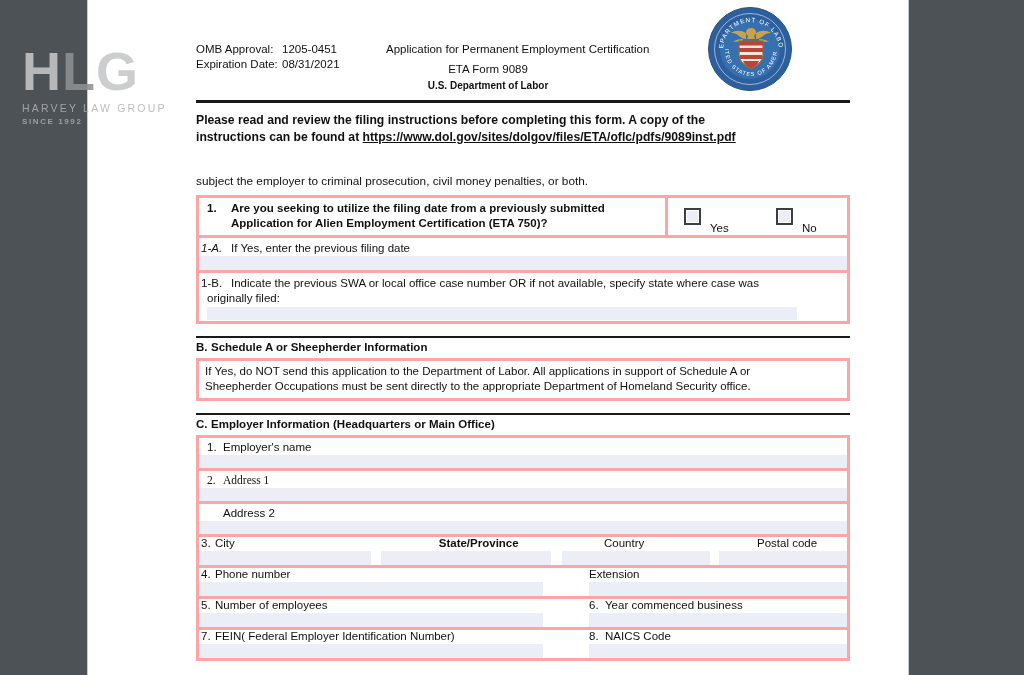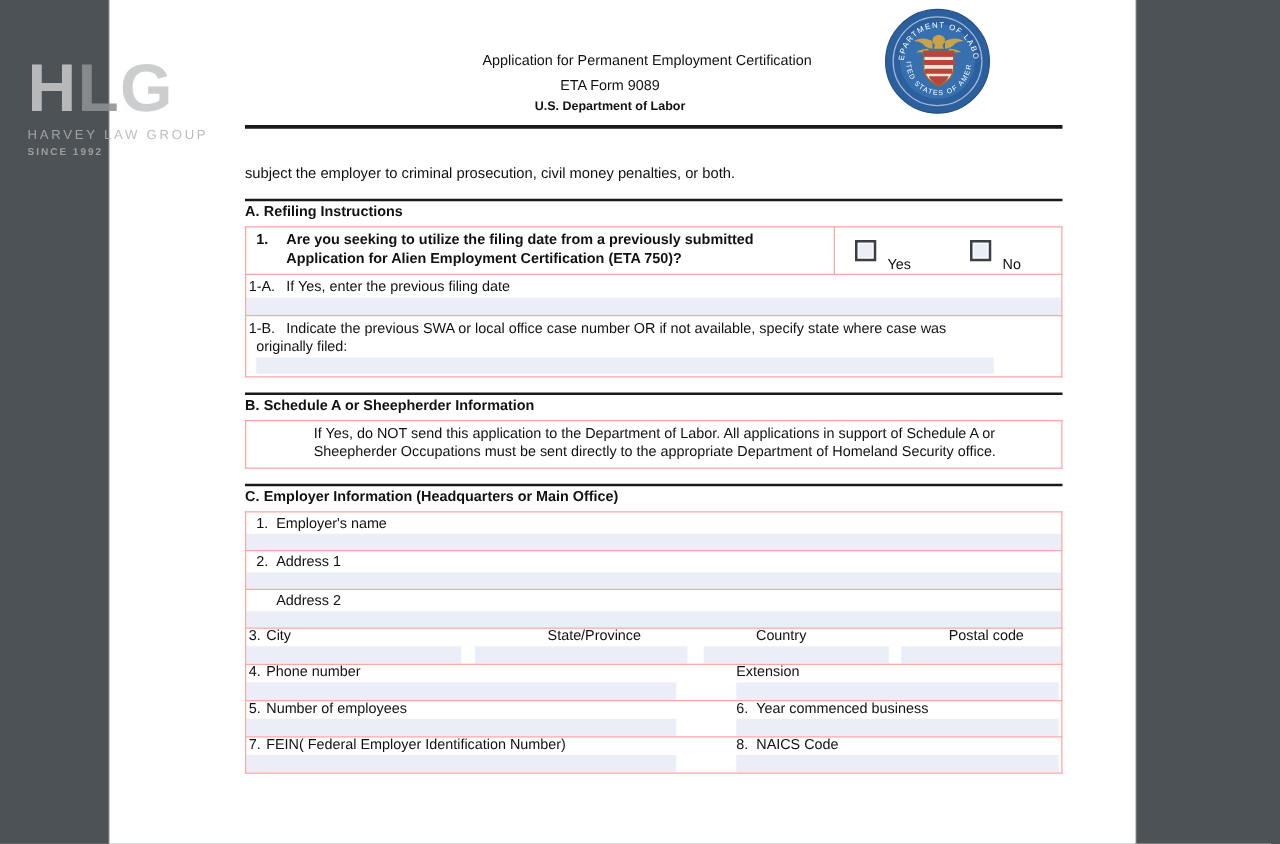--- a/index.html
+++ b/index.html
@@ -117,21 +117,21 @@
   .sect .ltr { display:inline-block; width:15px; }
 
   
   .tbl {
     margin:5px 18px 0 18px;
     border:1.5px solid #6b6e70;
     border-collapse:collapse;
     width:calc(100% - 36px);
   }
   .tbl td {
-    border:1px solid #fca5a5;
+    border:3px solid #fca5a5;
     padding:0;
     vertical-align:top;
   }
   .cell { position:relative; padding:3px 0 0 6px; font-size:11.5px; color:#111; }
   .cell .num { display:inline-block; }
   .q { font-weight:700; }
   .ln { display:block; line-height:15px; }
 
   
   .fill {
@@ -181,20 +181,22 @@
 </style>
 </head>
 <body>
 
 <div id="left-gutter"></div>
 
 <div id="page">
   <div id="page-inner">
 
     <div class="hdr">
+      <div class="hdr-omb"><span class="lbl">OMB Approval:</span><span>1205-0451</span>
+<span class="lbl">Expiration Date:</span><span>08/31/2021</span></div>
 
       <div class="hdr-title1">Application for Permanent Employment Certification</div>
       <div class="hdr-title2">ETA Form 9089</div>
       <div class="hdr-title3">U.S. Department of Labor</div>
 
       <div class="seal">
         <div class="ring"></div>
         <div class="inner"></div>
         <svg width="84" height="84" viewBox="0 0 84 84">
           <defs>
@@ -220,29 +222,30 @@
           <rect x="30" y="33" width="24" height="4.5" fill="#b8443a"></rect>
           <rect x="30" y="40" width="24" height="4" fill="#b8443a"></rect>
           <rect x="31" y="47" width="22" height="4" fill="#b8443a"></rect>
           <path d="M34,53 L50,53 C49,56 46,58.5 42,60.5 C38,58.5 35,56 34,53 Z" fill="#b8443a"></path>
         </svg>
       </div>
     </div>
 
     <div class="rule-thick"></div>
 
+    <div class="intro-bold">
+      <span>Please read and review the filing instructions before completing this form.  A copy of the</span><br>
+      <span>instructions can be found at </span><a href="#">https://www.dol.gov/sites/dolgov/files/ETA/oflc/pdfs/9089inst.pdf</a>
+    </div>
 
     <div class="intro-plain">
       <br>
       <span>subject the employer to criminal prosecution, civil money penalties, or both.</span>
     </div>
 
-    <div class="sect">
-      <span class="ltr">A.</span><span>Refiling Instructions</span>
-    </div>
 
     <table class="tbl">
       <tbody>
           <tr>
         <td>
           <div class="cell q" style="padding-bottom:4px;">
             <span class="ln" style="padding-left:2px;"><span class="num" style="width:24px;display:inline-block;">1.</span><span>Are you seeking to utilize the filing date from a previously submitted</span></span>
             <span class="ln" style="padding-left:26px;">Application for Alien Employment Certification (ETA 750)?</span>
           </div>
         </td>
@@ -255,21 +258,21 @@
             <div class="yn-grp second">
               <span class="cb3d"></span>
               <span class="yn-lbl">No</span>
             </div>
           </div>
         </td>
       </tr>
       <tr>
         <td colspan="2">
           <div class="cell" style="padding-left:2px;">
-            <span class="ln"><span class="num" style="width:30px;display:inline-block;">1-A.</span><span>If Yes, enter the previous filing date</span></span>
+            <span class="ln"><span class="num" style="width:30px;display:inline-block;font-style:italic;">1-A.</span><span>If Yes, enter the previous filing date</span></span>
           </div>
           <div class="fill"></div>
         </td>
       </tr>
       <tr>
         <td colspan="2">
           <div class="cell" style="padding-left:2px;">
             <span class="ln"><span class="num" style="width:30px;display:inline-block;">1-B.</span><span>Indicate the previous SWA or local office case number OR if not available, specify state where case was</span></span>
             <span class="ln" style="padding-left:6px;"><span>originally filed:</span><span class="fill-inline" style="width:590px;"></span></span>
           </div>
@@ -279,21 +282,21 @@
       </table>
 
     <div class="sect">
       <span class="ltr">B.</span><span>Schedule A or Sheepherder Information</span>
     </div>
 
     <table class="tbl">
       <tbody>
       <tr>
         <td colspan="2">
-          <div class="cell" style="padding:3px 0 4px 6px;margin-left:48px;">
+          <div class="cell" style="padding:3px 0 4px 6px;">
             <span class="ln">If Yes, do NOT send this application to the Department of Labor.  All applications in support of Schedule A or</span>
             <span class="ln">Sheepherder Occupations must be sent directly to the appropriate Department of Homeland Security office.</span>
           </div>
         </td>
       </tr>
     </tbody>
       </table>
 
     <div class="sect">
       <span class="ltr">C.</span><span>Employer Information (Headquarters or Main Office)</span>
@@ -304,39 +307,39 @@
       <tbody>
           <tr>
         <td>
           <div class="cell" style="padding-left:8px;"><span class="num" style="width:16px;display:inline-block;">1.</span><span>Employer's name</span></div>
           <div class="fill" style="height:13px;margin-top:2px;"></div>
         </td>
       </tr>
 
       <tr>
         <td>
-          <div class="cell" style="padding-left:8px;"><span class="num" style="width:16px;display:inline-block;">2.</span><span>Address 1</span></div>
+          <div class="cell" style="padding-left:8px;font-family:Liberation Serif, serif;"><span class="num" style="width:16px;display:inline-block;">2.</span><span>Address 1</span></div>
           <div class="fill" style="height:13px;margin-top:2px;"></div>
         </td>
       </tr>
 
       <tr>
         <td>
           <div class="cell" style="padding-left:24px;"><span>Address 2</span></div>
           <div class="fill" style="height:13px;margin-top:2px;"></div>
         </td>
       </tr>
 
       <tr>
         <td>
           <table class="cgrid">
             <tbody>
                   <tr>
               <td style="width:185px;" class="lblrow"><span class="num" style="width:16px;display:inline-block;padding-left:2px;">3.</span><span>City</span></td>
-              <td style="width:185px;" class="lblrow"><span style="padding-left:58px;">State/Province</span></td>
+              <td style="width:185px;" class="lblrow"><span style="padding-left:58px;font-weight:bold;">State/Province</span></td>
               <td style="width:160px;" class="lblrow"><span style="padding-left:42px;">Country</span></td>
               <td class="lblrow"><span style="padding-left:38px;">Postal code</span></td>
             </tr>
             <tr>
               <td style="padding-top:2px;">
                       <div class="fill" style="width:172px;"></div>
                     </td>
               <td style="padding-top:2px;">
                       <div class="fill" style="width:170px;"></div>
                     </td>

